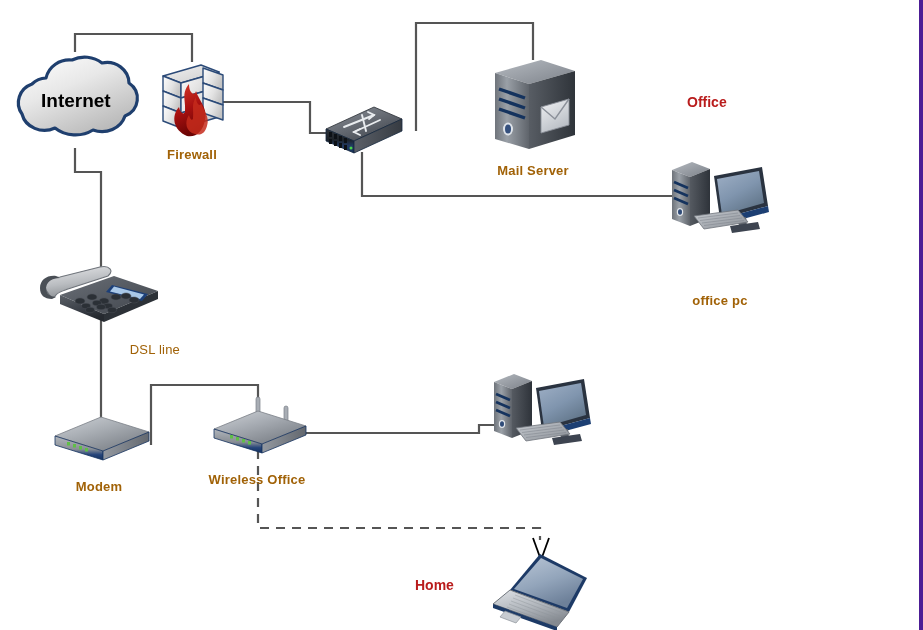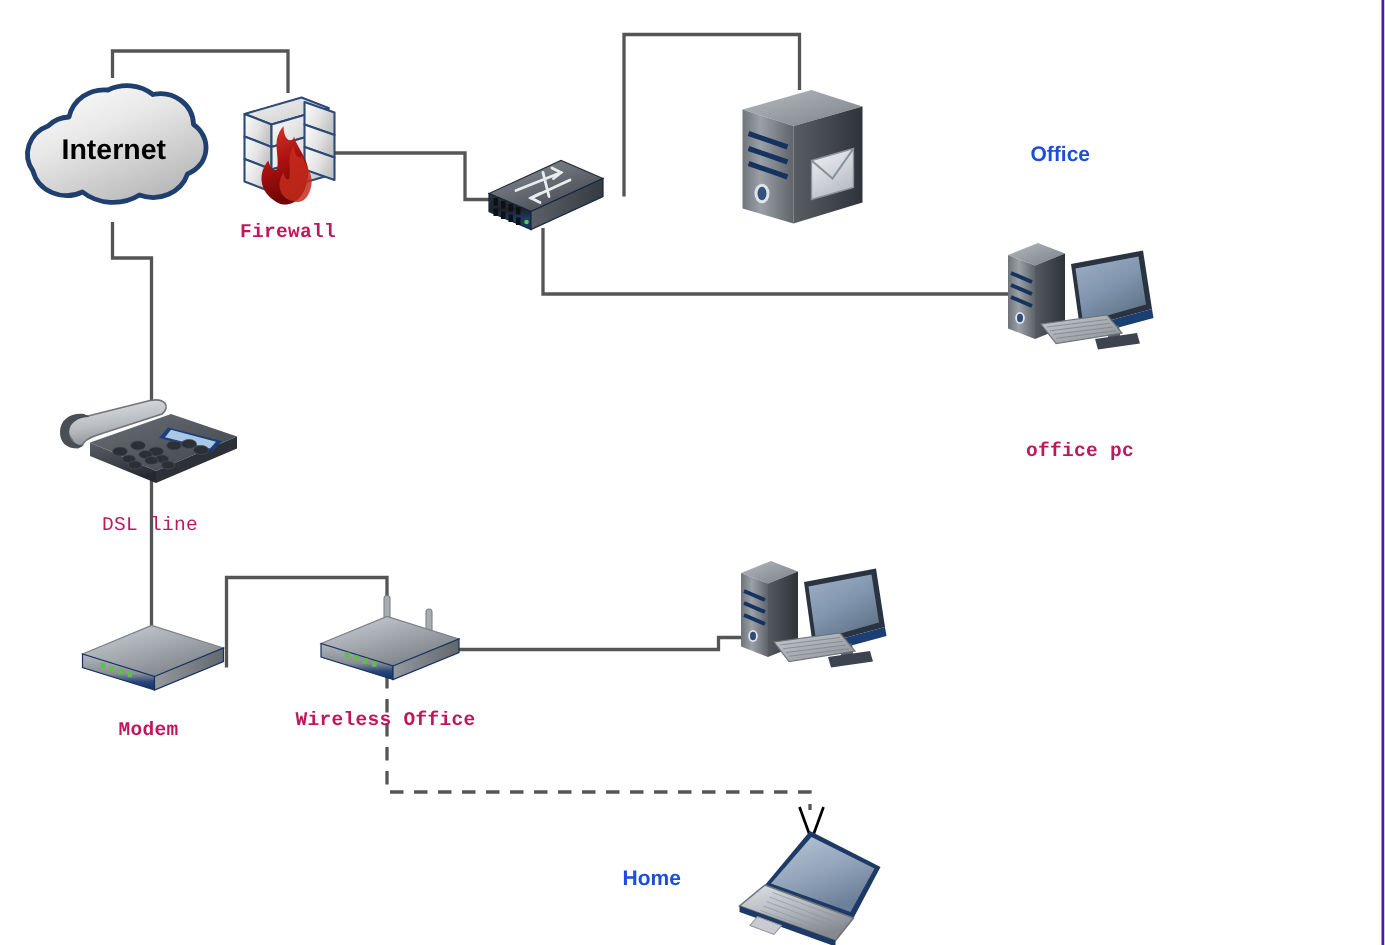--- a/index.html
+++ b/index.html
@@ -6,55 +6,55 @@
   html, body {
     margin: 0;
     padding: 0;
     background: #ffffff;
   }
   #canvas {
     position: relative;
     width: 923px;
     height: 630px;
     background: #ffffff;
-    border-right: 2px solid #4c1d95;
+    border-right: 4px solid #4c1d95;
     box-sizing: border-box;
     overflow: hidden;
     font-family: "Liberation Sans", sans-serif;
   }
   #wires {
     position: absolute;
     left: 0; top: 0;
     width: 923px;
     height: 630px;
     pointer-events: none;
   }
   .node {
     position: absolute;
   }
   .label {
     position: absolute;
-    font-family: Liberation Mono, monospace;
+    font-family: Liberation Sans, sans-serif;
     font-size: 13px;
     font-weight: bold;
-    color: #be185d;
+    color: #a16207;
     white-space: nowrap;
     text-align: center;
     letter-spacing: 0.2px;
   }
   .label.thin {
     font-weight: normal;
     font-size: 13px;
   }
   .zone-label {
     position: absolute;
     font-family: "Liberation Sans", sans-serif;
     font-size: 14px;
     font-weight: bold;
-    color: #1d4ed8;
+    color: #b91c1c;
     white-space: nowrap;
   }
   .cloud-text {
     position: absolute;
     font-family: "Liberation Sans", sans-serif;
     font-size: 19px;
     font-weight: bold;
     color: #000000;
     white-space: nowrap;
   }
@@ -235,20 +235,21 @@
       </g>
       <ellipse cx="19" cy="72" rx="5" ry="6.5" fill="#dfe4ea"></ellipse>
       <ellipse cx="19" cy="72" rx="3" ry="4.5" fill="#35507d"></ellipse>
 
       <g>
         <polygon points="52,50 80,42 80,68 52,76" fill="url(#envG)" stroke="#8b9099" stroke-width="0.9"></polygon>
         <polyline points="52,50 66,62 80,42" fill="none" stroke="#8b9099" stroke-width="1.4"></polyline>
       </g>
     </svg>
   </div>
+  <div class="label" style="left:453px; top:163px; width:160px;">Mail Server</div>
 
   <div class="zone-label" style="left:687px; top:94px;">Office</div>
 
   <div class="node" style="left:668px; top:150px; width:110px; height:92px;">
     <svg width="110" height="92" viewBox="0 0 110 92">
       <defs>
         <linearGradient id="twFront" x1="0" y1="0" x2="1" y2="0">
           <stop offset="0%" stop-color="#6e737a"></stop>
           <stop offset="40%" stop-color="#9ba1a8"></stop>
           <stop offset="100%" stop-color="#5e636a"></stop>
@@ -340,21 +341,21 @@
         <ellipse cx="88" cy="31" rx="5" ry="3"></ellipse>
           <ellipse cx="96" cy="35" rx="5" ry="3"></ellipse>
       </g>
 
       <path d="M 10,28 C 4,22 10,12 22,12 L 62,2 C 72,0 76,6 70,11 L 30,24
                C 24,26 20,27 18,30 C 16,34 12,32 10,28 Z" fill="url(#handG)" stroke="#6f747b" stroke-width="1.1"></path>
       <path d="M 2,23 C 2,15 9,10 18,11 L 22,13 C 14,13 8,17 8,23
                C 8,29 13,32 18,32 L 14,34 C 6,34 2,30 2,23 Z" fill="#4a4f56"></path>
     </svg>
   </div>
-  <div class="label thin" style="left:20px; top:342px; width:160px;">DSL line</div>
+  <div class="label thin" style="left:20px; top:342px; width:160px;text-align:right;">DSL line</div>
 
   <div class="node" style="left:51px; top:414px; width:102px; height:52px;">
     <svg width="102" height="52" viewBox="0 0 102 52">
       <defs>
         <linearGradient id="mdTop" x1="0" y1="0" x2="0.8" y2="1">
           <stop offset="0%" stop-color="#cfd3d8"></stop>
           <stop offset="45%" stop-color="#a9aeb4"></stop>
           <stop offset="100%" stop-color="#787d84"></stop>
         </linearGradient>
         <linearGradient id="mdFront" x1="0" y1="0" x2="0" y2="1">

